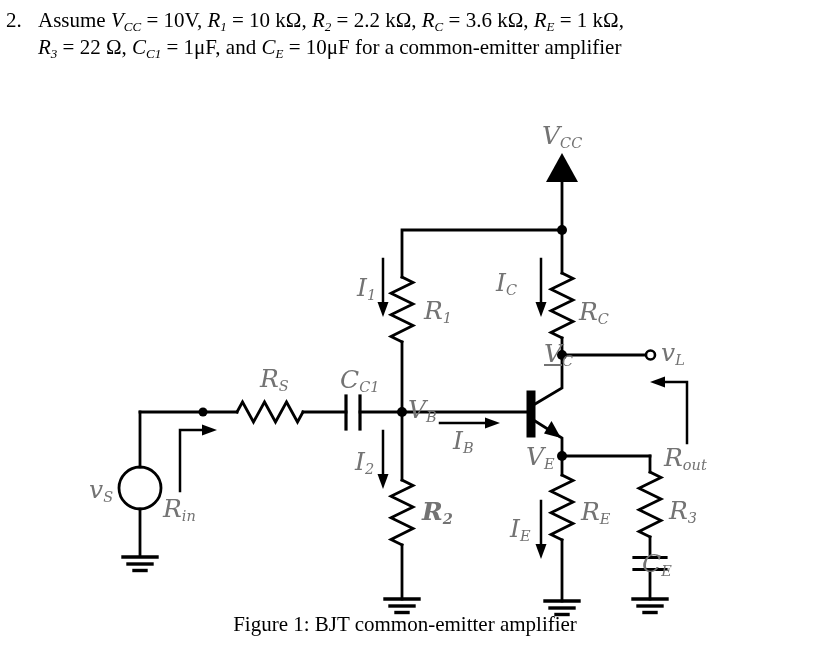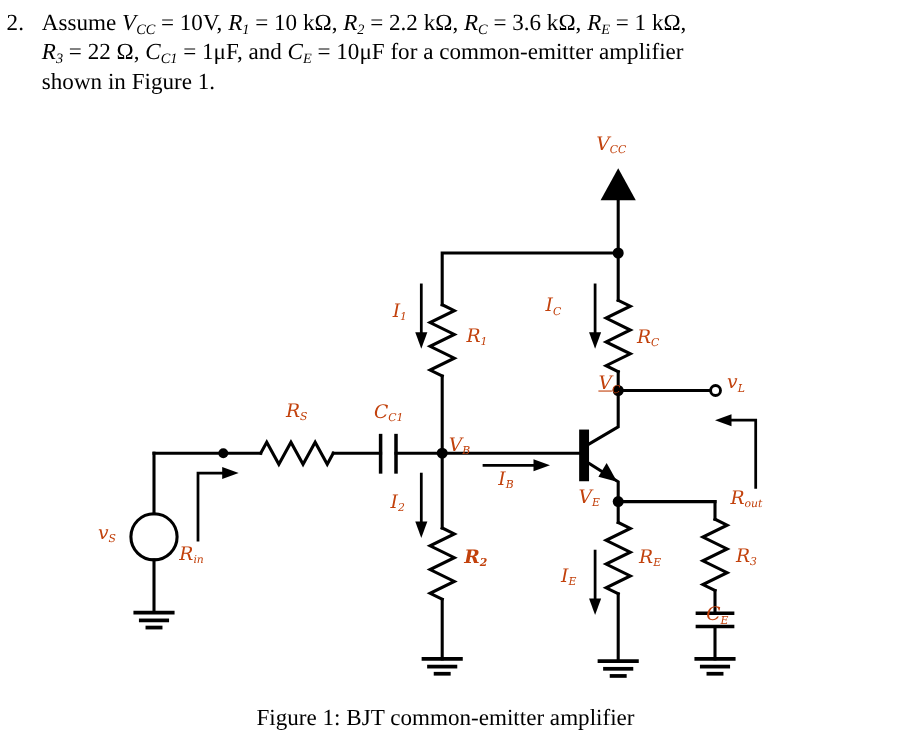--- a/index.html
+++ b/index.html
@@ -13,37 +13,36 @@
   #problem-lines { margin-left:32px; }
   .pline { white-space:nowrap; }
   .pline i { font-style:italic; }
   sub { font-size:0.62em; vertical-align:-0.28em; line-height:0; }
   
   #circuit { position:absolute; left:0; top:0; }
   
   #label-layer { position:absolute; left:0; top:0; width:828px; height:670px; pointer-events:none; }
   .clabel {
     position:absolute; font-family:"DejaVu Serif", serif; font-style:italic;
-    font-size:17px; line-height:1; white-space:nowrap; color:#c2410c;
+    font-size:25px; line-height:1; white-space:nowrap; color:#737373;
   }
   .clabel sub { font-size:0.58em; vertical-align:-0.30em; }
   
-  #caption { position:absolute; left:0; top:612px; width:810px; text-align:center; font-size:21px;margin-top:28px; }
+  #caption { position:absolute; left:0; top:612px; width:810px; text-align:center; font-size:21px; }
 </style>
 </head>
 <body>
 
 <div id="page">
 
   <div id="problem">
     <span class="pnum">2.</span>
     <div id="problem-lines">
         <div class="pline"><span>Assume </span><i>V</i><sub><i>CC</i></sub><span> = 10V, </span><i>R</i><sub><i>1</i></sub><span> = 10 kΩ, </span><i>R</i><sub><i>2</i></sub><span> = 2.2 kΩ, </span><i>R</i><sub><i>C</i></sub><span> = 3.6 kΩ, </span><i>R</i><sub><i>E</i></sub><span> = 1 kΩ,</span></div>
         <div class="pline"><i>R</i><sub><i>3</i></sub><span> = 22 Ω, </span><i>C</i><sub><i>C1</i></sub><span> = 1μF, and </span><i>C</i><sub><i>E</i></sub><span> = 10μF for a common-emitter amplifier</span></div>
-        <div class="pline"><span>shown in Figure 1.</span></div>
       </div>
   </div>
 
   <svg id="circuit" width="828" height="670" viewBox="0 0 828 670" stroke="#000" fill="none" stroke-width="2.8" stroke-linecap="square">
 
     <g>
       <polygon points="562,153 546,182 578,182" fill="#000" stroke="none"></polygon>
       <path d="M562,230 V182"></path>
     </g>
     <g>

